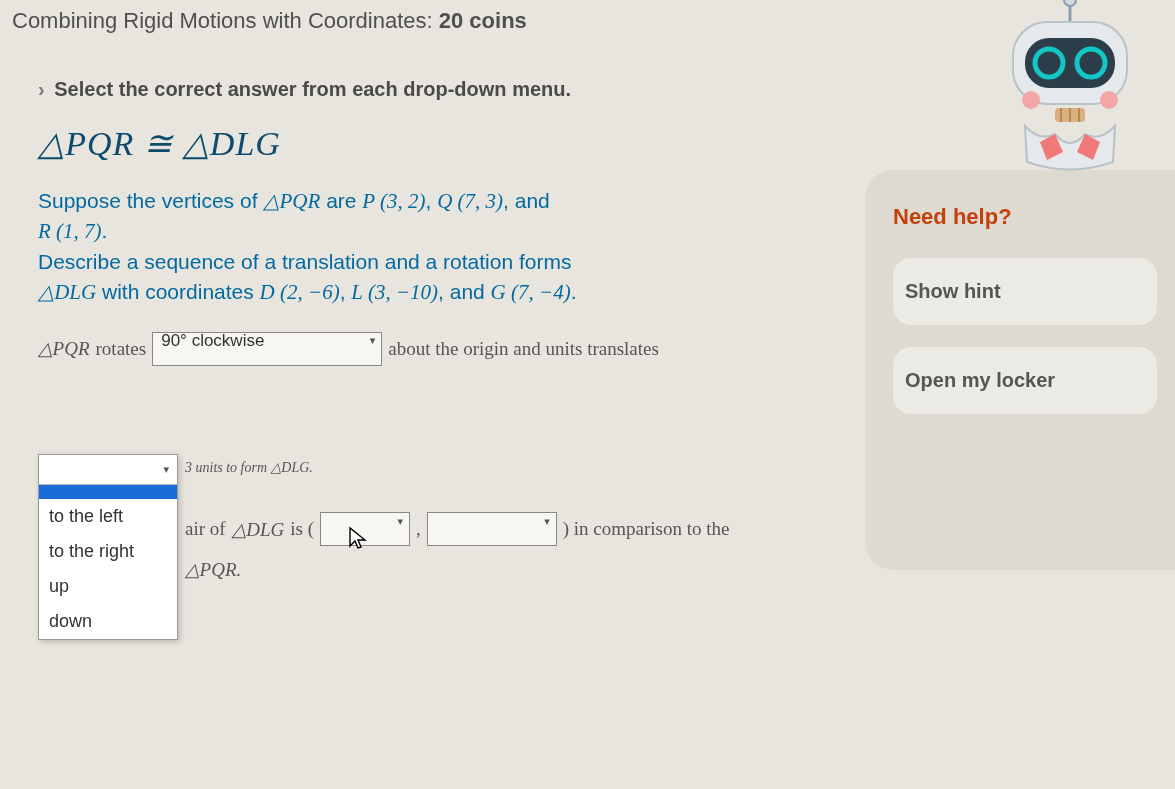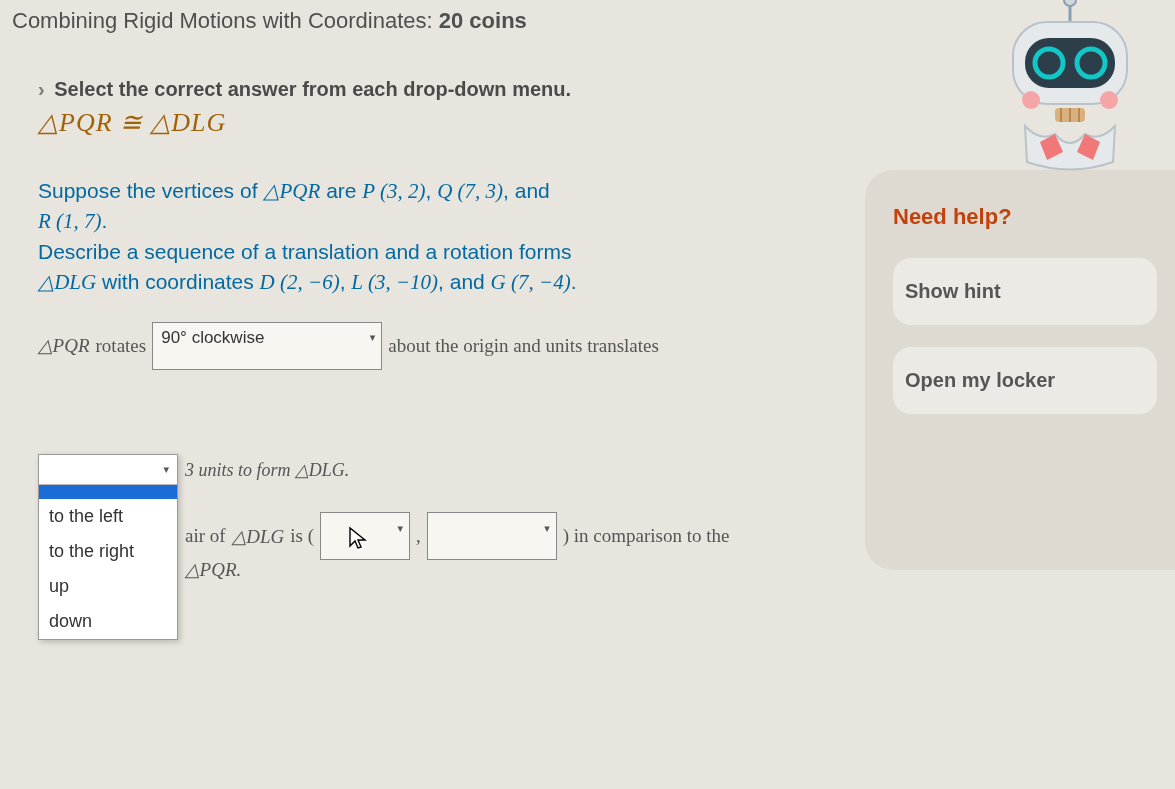--- a/index.html
+++ b/index.html
@@ -24,29 +24,29 @@
   .question-area {
     position: absolute;
     top: 78px;
     left: 38px;
     width: 780px;
   }
   .instruction {
     font-size: 20px;
     font-weight: 700;
     color: #4a4a4a;
-    margin-bottom: 6px;
+    margin-bottom: 22px;
   }
   .instruction .chev { color: #7b7b7b; margin-right: 4px; }
   .congruence {
     font-family: "Times New Roman", serif;
-    font-size: 26px;
+    font-size: 34px;
     font-style: italic;
-    color: #a16207;
-    margin-bottom: 38px;
+    color: #0c4a6e;
+    margin-bottom: 23px;
     letter-spacing: 1px;
   }
   .body-text {
     font-size: 21px;
     line-height: 1.45;
     color: #0369a1;
     margin-bottom: 24px;
   }
   .mth {
     font-family: "Times New Roman", serif;
@@ -61,21 +61,21 @@
     color: #555;
     font-family: "Times New Roman", serif;
     margin-bottom: 14px;
   }
   .select {
     display: inline-flex;
     align-items: center;
     justify-content: space-between;
     border: 1px solid #888;
     background: #f8f6f0;
-    height: 48px;
+    height: 34px;
     padding: 0 6px 16px 8px;
     font-size: 17px;
     font-family: Arial, sans-serif;
     color: #333;
     min-width: 90px;
     text-align: right;
   }
   .select.wide { min-width: 230px; }
   .select.mid { min-width: 130px; }
   .chevron {
@@ -109,21 +109,21 @@
     background: #fff;
   }
   .dropdown-open .opt.highlight {
     background: #1a6dd6;
     color: #fff;
   }
   .row2-text-after {
     position: absolute;
     top: 459px;
     left: 185px;
-    font-size: 18px;
+    font-size: 14px;
     font-family: "Times New Roman", serif;
     color: #555;
   }
   .row3 {
     position: absolute;
     top: 512px;
     left: 185px;
     font-size: 19px;
     font-family: "Times New Roman", serif;
     color: #555;

